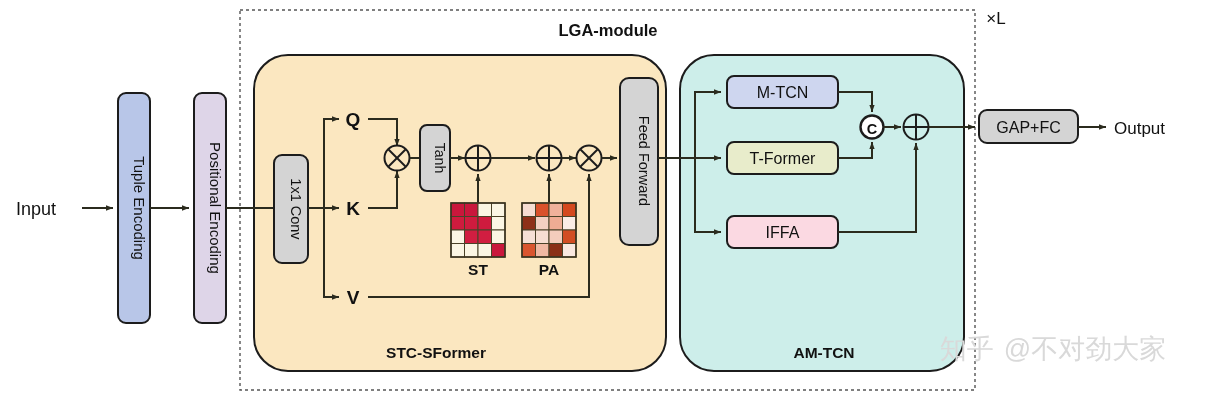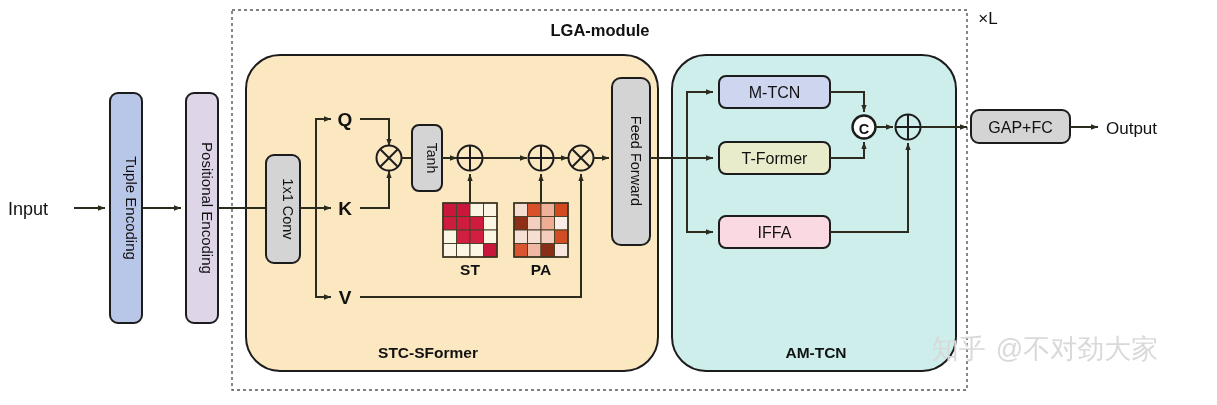--- a/index.html
+++ b/index.html
@@ -1,18 +1,18 @@
 <!DOCTYPE html>
 <html><head>
 <meta charset="utf-8">
 <style>
   html,body{margin:0;padding:0;background:#ffffff;}
   body{width:1217px;height:405px;position:relative;overflow:hidden;
        font-family:"Liberation Sans","DejaVu Sans",sans-serif;}
-  #stage{position:absolute;left:0;top:0;width:1080px;height:405px;}
+  #stage{position:absolute;left:8px;top:0;width:1080px;height:405px;}
   svg#diagram{position:absolute;left:0;top:0;width:1217px;height:405px;display:block;}
   .lbl{font-family:"Liberation Sans","DejaVu Sans",sans-serif;}
 </style>
 </head>
 <body>
 
 <div id="stage">
 <svg id="diagram" viewBox="0 0 1217 405" xmlns="http://www.w3.org/2000/svg">
   <defs>
     <marker id="ah" markerWidth="8" markerHeight="8" refX="7.2" refY="3" orient="auto" markerUnits="userSpaceOnUse">

